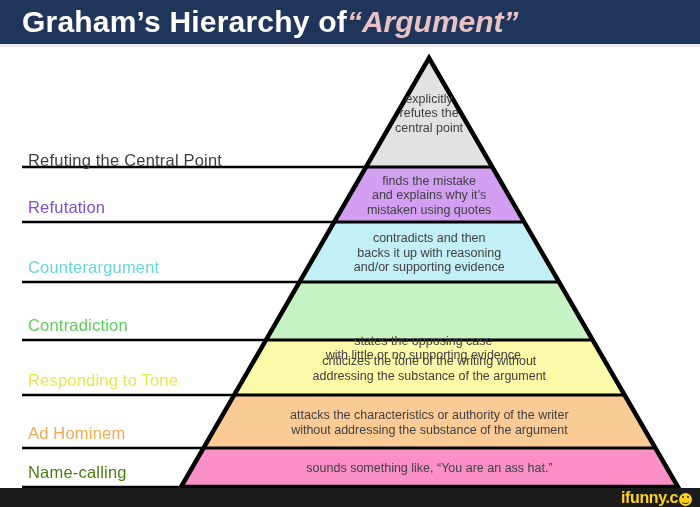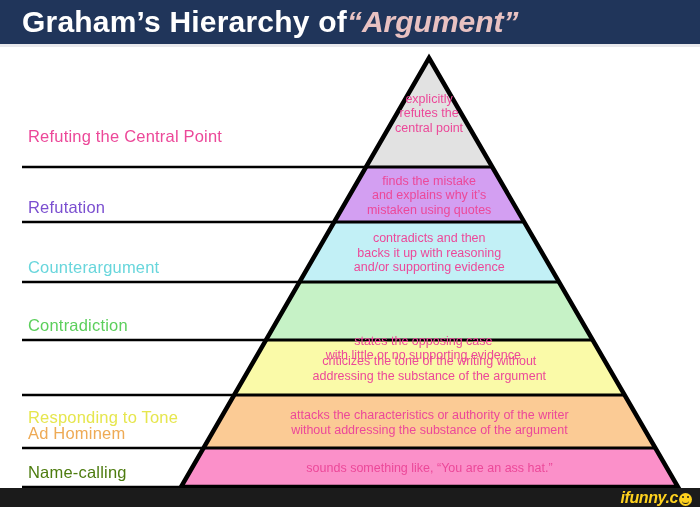--- a/index.html
+++ b/index.html
@@ -70,21 +70,21 @@
     position: absolute;
     left: 0; top: 0;
     width: 700px; height: 441px;
     display: block;
   }
 
   
   .band-desc {
     position: absolute;
     text-align: center;
-    color: #ec4899;
+    color: #404040;
     font-family: "Liberation Sans", sans-serif;
     font-size: 12.5px;
     line-height: 14.5px;
     font-weight: 500;
     white-space: pre-line;
     pointer-events: none;
   }
 
   
   .tier-label {
@@ -110,21 +110,20 @@
     height: 18px;
     display: flex;
     align-items: center;
     gap: 0px;
   }
   .if-text {
     color: #ffd21e;
     font-family: "Liberation Sans", sans-serif;
     font-size: 16px;
     font-weight: 700;
-    font-style: italic;
     letter-spacing: -0.4px;
     line-height: 16px;
   }
   .if-smiley {
     display: inline-block;
     width: 13px; height: 13px;
     border-radius: 50%;
     background: #ffd21e;
     position: relative;
     margin-left: 1px;
@@ -203,25 +202,25 @@
 and/or supporting evidence</div>
         <div class="band-desc" style="width: 316.699px; left: 265px; top: 250.5px; margin-top: 36px;">states the opposing case
 with little or no supporting evidence</div>
         <div class="band-desc" style="width: 380.417px; left: 239.152px; top: 307px; text-align: center;">criticizes the tone of the writing without
 addressing the substance of the argument</div>
         <div class="band-desc" style="width: 441.818px; left: 208.515px; top: 361px;">attacks the characteristics or authority of the writer
 without addressing the substance of the argument</div>
         <div class="band-desc" style="width: 487px; left: 185.977px; top: 414.25px; text-align: center;">sounds something like, “You are an ass hat.”</div>
       </div>
     <div id="labels">
-        <div class="tier-label" style="color: #ec4899; top: 80px;">Refuting the Central Point</div>
+        <div class="tier-label" style="color: #404040; top: 104px;">Refuting the Central Point</div>
         <div class="tier-label" style="color: rgb(123, 79, 208); top: 151px;">Refutation</div>
         <div class="tier-label" style="color: rgb(104, 214, 220); top: 211px; text-align: right;">Counterargument</div>
         <div class="tier-label" style="color: rgb(92, 207, 92); top: 269px;">Contradiction</div>
-        <div class="tier-label" style="color: rgb(230, 230, 78); top: 324px; margin-top: 37px;">Responding to Tone</div>
+        <div class="tier-label" style="color: rgb(230, 230, 78); top: 324px;">Responding to Tone</div>
         <div class="tier-label" style="color: rgb(238, 170, 85); top: 377px;">Ad Hominem</div>
         <div class="tier-label" style="color: #4d7c0f; top: 416px;">Name-calling</div>
       </div>
   </div>
 
   <div id="bottombar"></div>
   <div id="ifunny-mark">
     <span class="if-text">ifunny.c</span>
     <span class="if-smiley"></span>
   </div>

